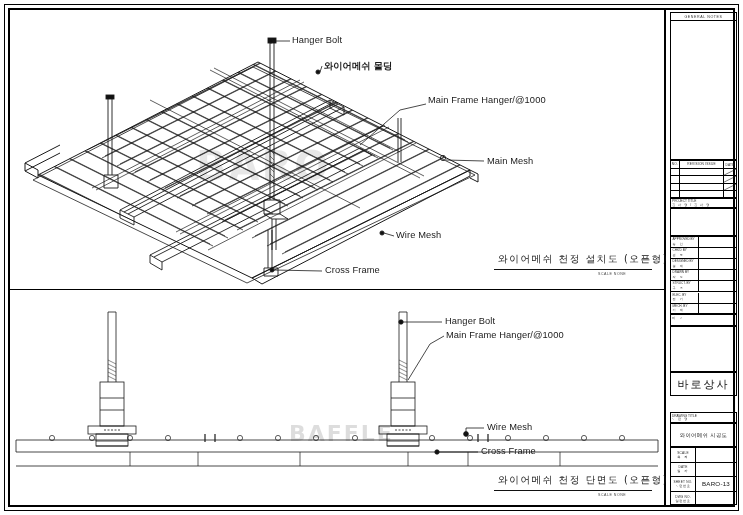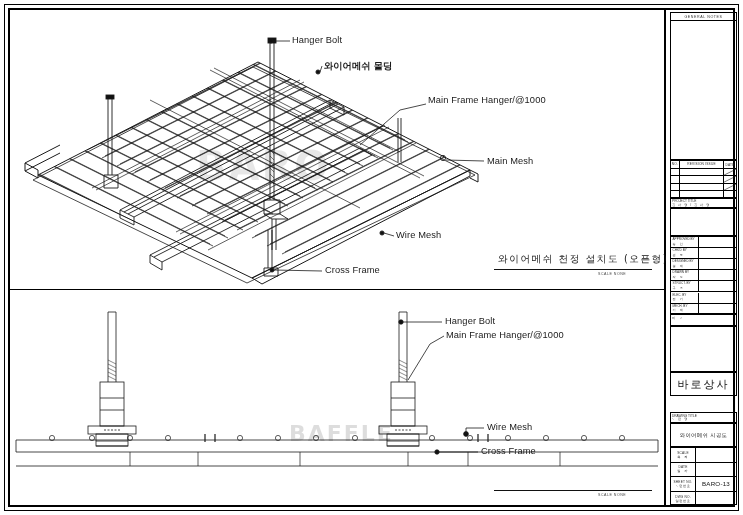--- a/index.html
+++ b/index.html
@@ -427,20 +427,21 @@
 
   <div class="caption" style="left:498px;top:253px;">와이어메쉬 천정 설치도 (오픈형)</div>
   <div class="caption-rule" style="left:494px;top:269px;width:158px;"></div>
   <div class="scale-note" style="left:598px;top:272px;">SCALE NONE</div>
 
   <div class="lbl" style="left:445px;top:316px;">Hanger Bolt</div>
   <div class="lbl" style="left:446px;top:330px;">Main Frame Hanger/@1000</div>
   <div class="lbl" style="left:487px;top:422px;">Wire Mesh</div>
   <div class="lbl" style="left:481px;top:446px;">Cross Frame</div>
 
+  <div class="caption" style="left:498px;top:474px;">와이어메쉬 천정 단면도 (오픈형)</div>
   <div class="caption-rule" style="left:494px;top:490px;width:158px;"></div>
   <div class="scale-note" style="left:598px;top:493px;">SCALE NONE</div>
 
   <div class="titleblock">
 
     <div class="tb-box gn"></div>
     <div class="gn-head">
       <span>GENERAL  NOTES</span>
     </div>
 

